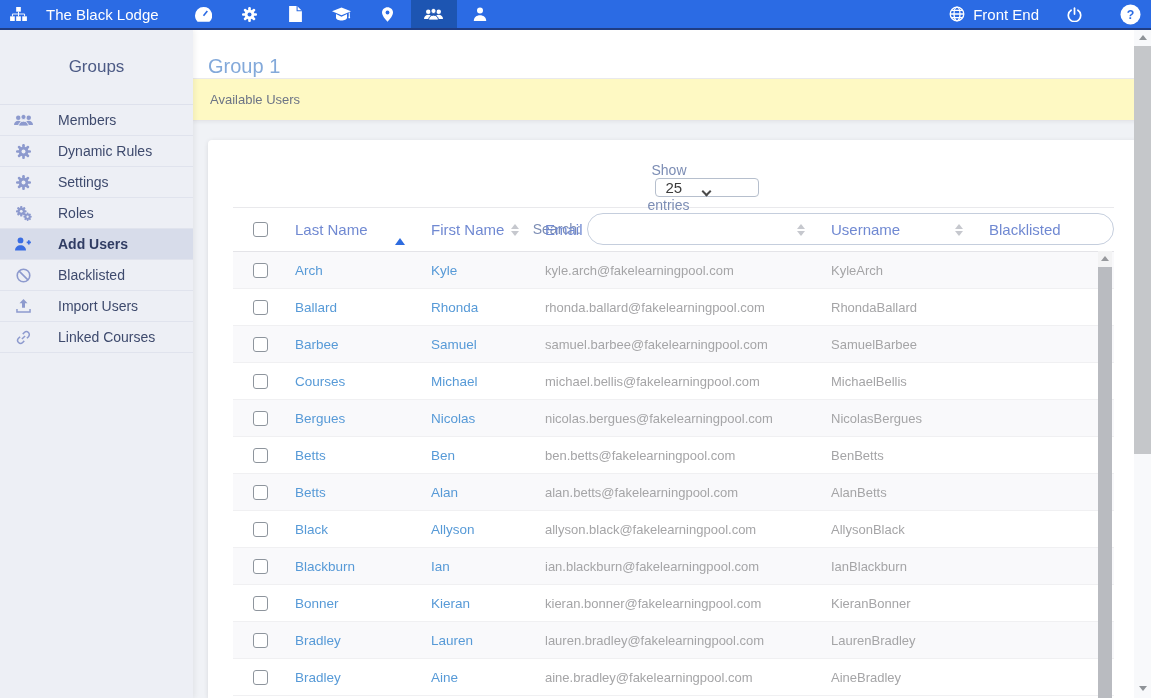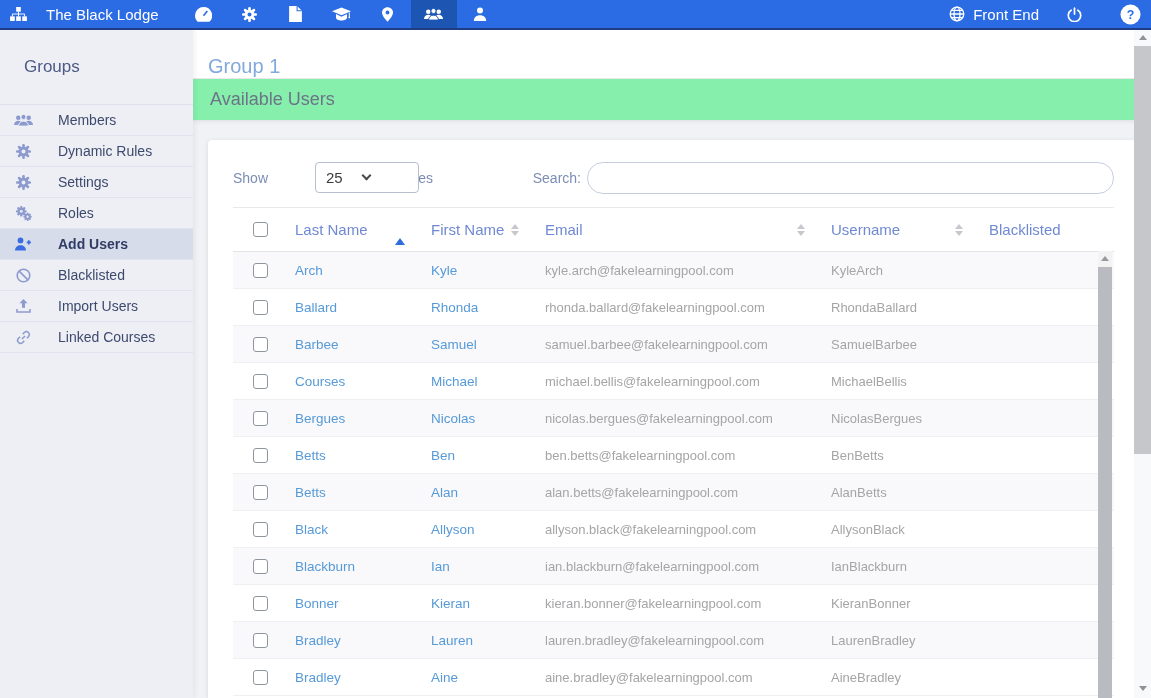--- a/index.html
+++ b/index.html
@@ -18,42 +18,42 @@
   .front-end { display:flex; align-items:center; gap:8px; font-size:15px; margin-right:28px; cursor:pointer; }
   .power-btn { margin-right:38px; display:flex; align-items:center; cursor:pointer; }
   .help-btn { display:flex; align-items:center; cursor:pointer; }
   .navbar svg { display:block; }
 
   
   .content-row { display:flex; height:668px; }
 
   
   .sidebar { width:193px; background:#edeff5; box-shadow:2px 0 5px rgba(0,0,0,.06); z-index:3; --hole:#edeff5; }
-  .side-title { padding:27px 24px 27px 24px; font-size:17px; color:#4c5a85; border-bottom:1px solid #dee1ec; }
+  .side-title { padding:27px 24px 27px 24px; font-size:17px; color:#4c5a85; border-bottom:1px solid #dee1ec;text-align:center; }
   .side-item { height:31px; display:flex; align-items:center; padding-left:13px; gap:24px;
     border-bottom:1px solid #e0e3ed; font-size:14px; color:#3e4a6d; cursor:pointer; }
   .side-icon { width:21px; display:flex; justify-content:center; color:#8d9ace; }
   .side-icon svg { display:block; }
   .side-item.active { background:#d7dcea; --hole:#d7dcea; }
   .side-item.active .side-label { font-weight:bold; color:#303c63; }
   .side-item.active .side-icon { color:#3a6de2; }
 
   
   .main { flex:1; display:flex; flex-direction:column; background:#f0f2f6; min-width:0; }
   .group-bar { height:49px; background:#fff; display:flex; align-items:flex-end; padding-left:15px;
     font-size:20px; color:#83a9da; border-bottom:1px solid #e9e9ec; }
-  .section-bar { height:42px; background:#86efac; display:flex; align-items:center; padding-left:17px;
-    font-size:18px; color:#6c7486; border-bottom:1px solid #e5e5e9; box-shadow:0 2px 3px rgba(0,0,0,.04); }
+  .section-bar { height:42px; background:#fef9c3; display:flex; align-items:center; padding-left:17px;
+    font-size:13px; color:#6c7486; border-bottom:1px solid #e5e5e9; box-shadow:0 2px 3px rgba(0,0,0,.04); }
   .work-area { flex:1; padding:19px 12px 0 15px; overflow:hidden; }
 
   .card { position:relative; height:100%; background:#fff; border-radius:4px 4px 0 0;
     box-shadow:0 1px 5px rgba(0,0,0,.10); padding:22px 25px 0 25px; overflow:hidden; }
 
   
-  .controls { display:flex; align-items:center; font-size:14px; color:#7c8db4; height:31px; }
+  .controls { display:flex; align-items:center; font-size:14px; color:#7c8db4; height:31px;flex-direction:column; }
   .show-label { margin-right:9px; }
   .select-wrap { position:relative; width:104px; height:31px; margin-right:10px; }
   .select-wrap select { width:100%; height:100%; appearance:none; -webkit-appearance:none;
     border:1px solid #b6bfcd; border-radius:4px; background:#fff; padding:0 24px 0 10px;
     font-size:15px; color:#3c3c3c; font-family:"Liberation Sans", sans-serif; outline:none;margin-left:38px; }
   .select-chevron { position:absolute; right:11px; top:10px; width:7px; height:7px;
     border-right:2px solid #4a4a4a; border-bottom:2px solid #4a4a4a; transform:rotate(45deg); pointer-events:none; }
   .entries-label { margin-right:10px; }
   .search-group { margin-left:auto; display:flex; align-items:center; gap:6px; }
   .search-input { width:527px; height:32px; border:1px solid #c5cedd; border-radius:16px;

